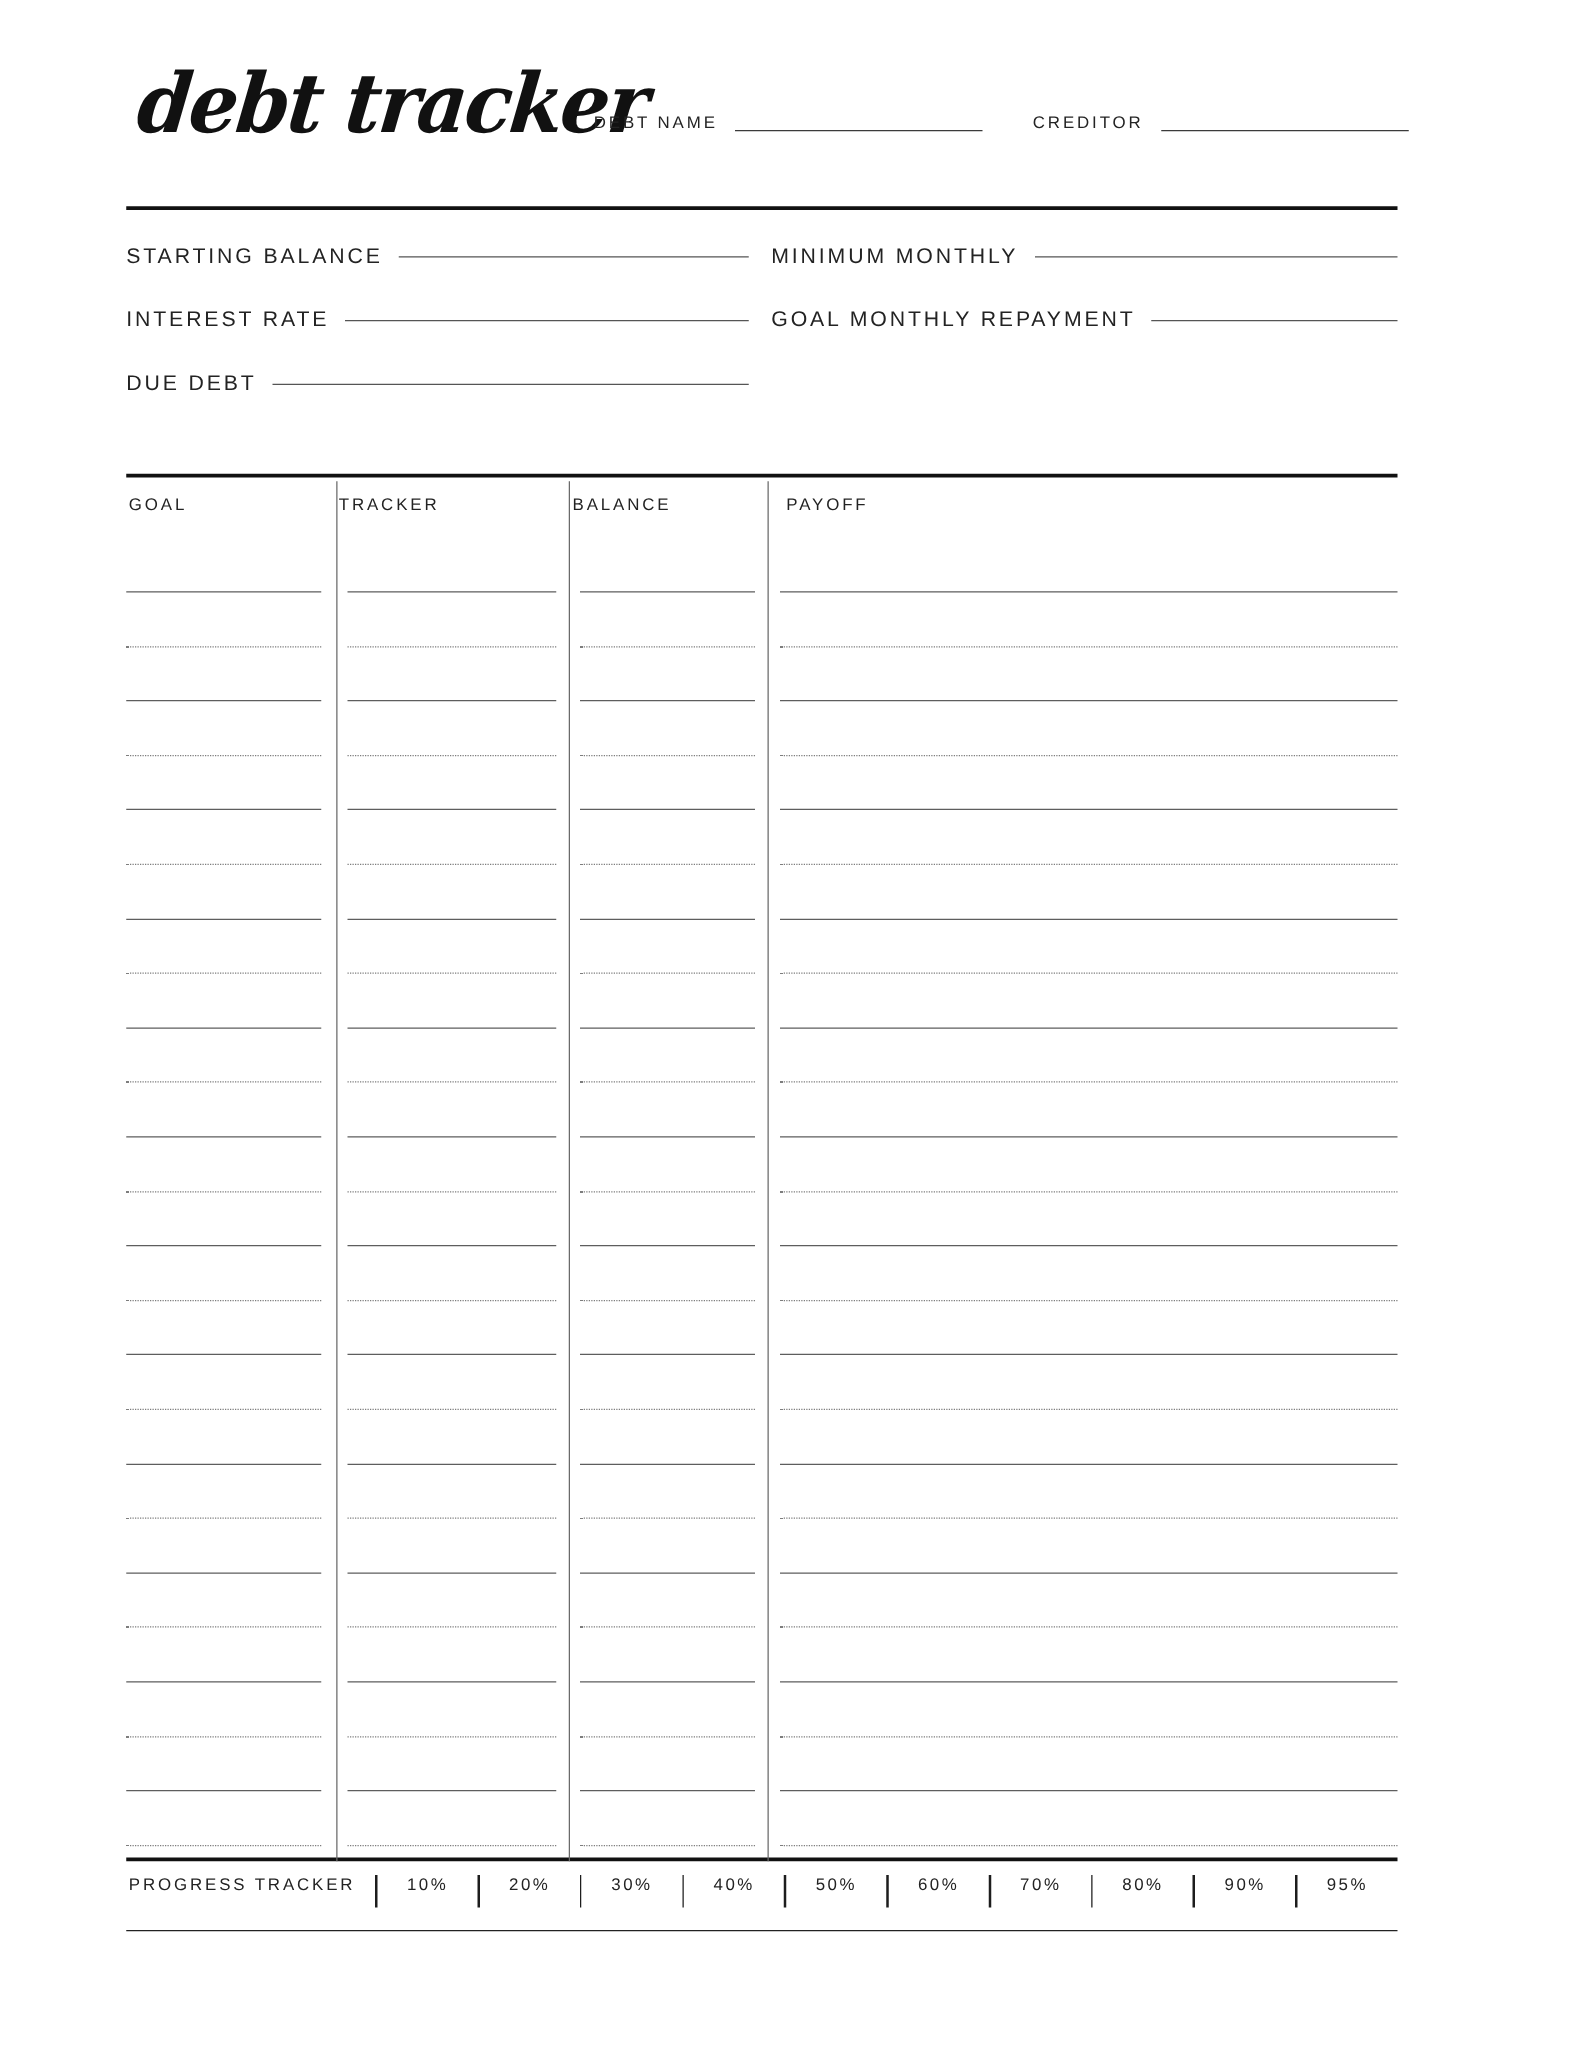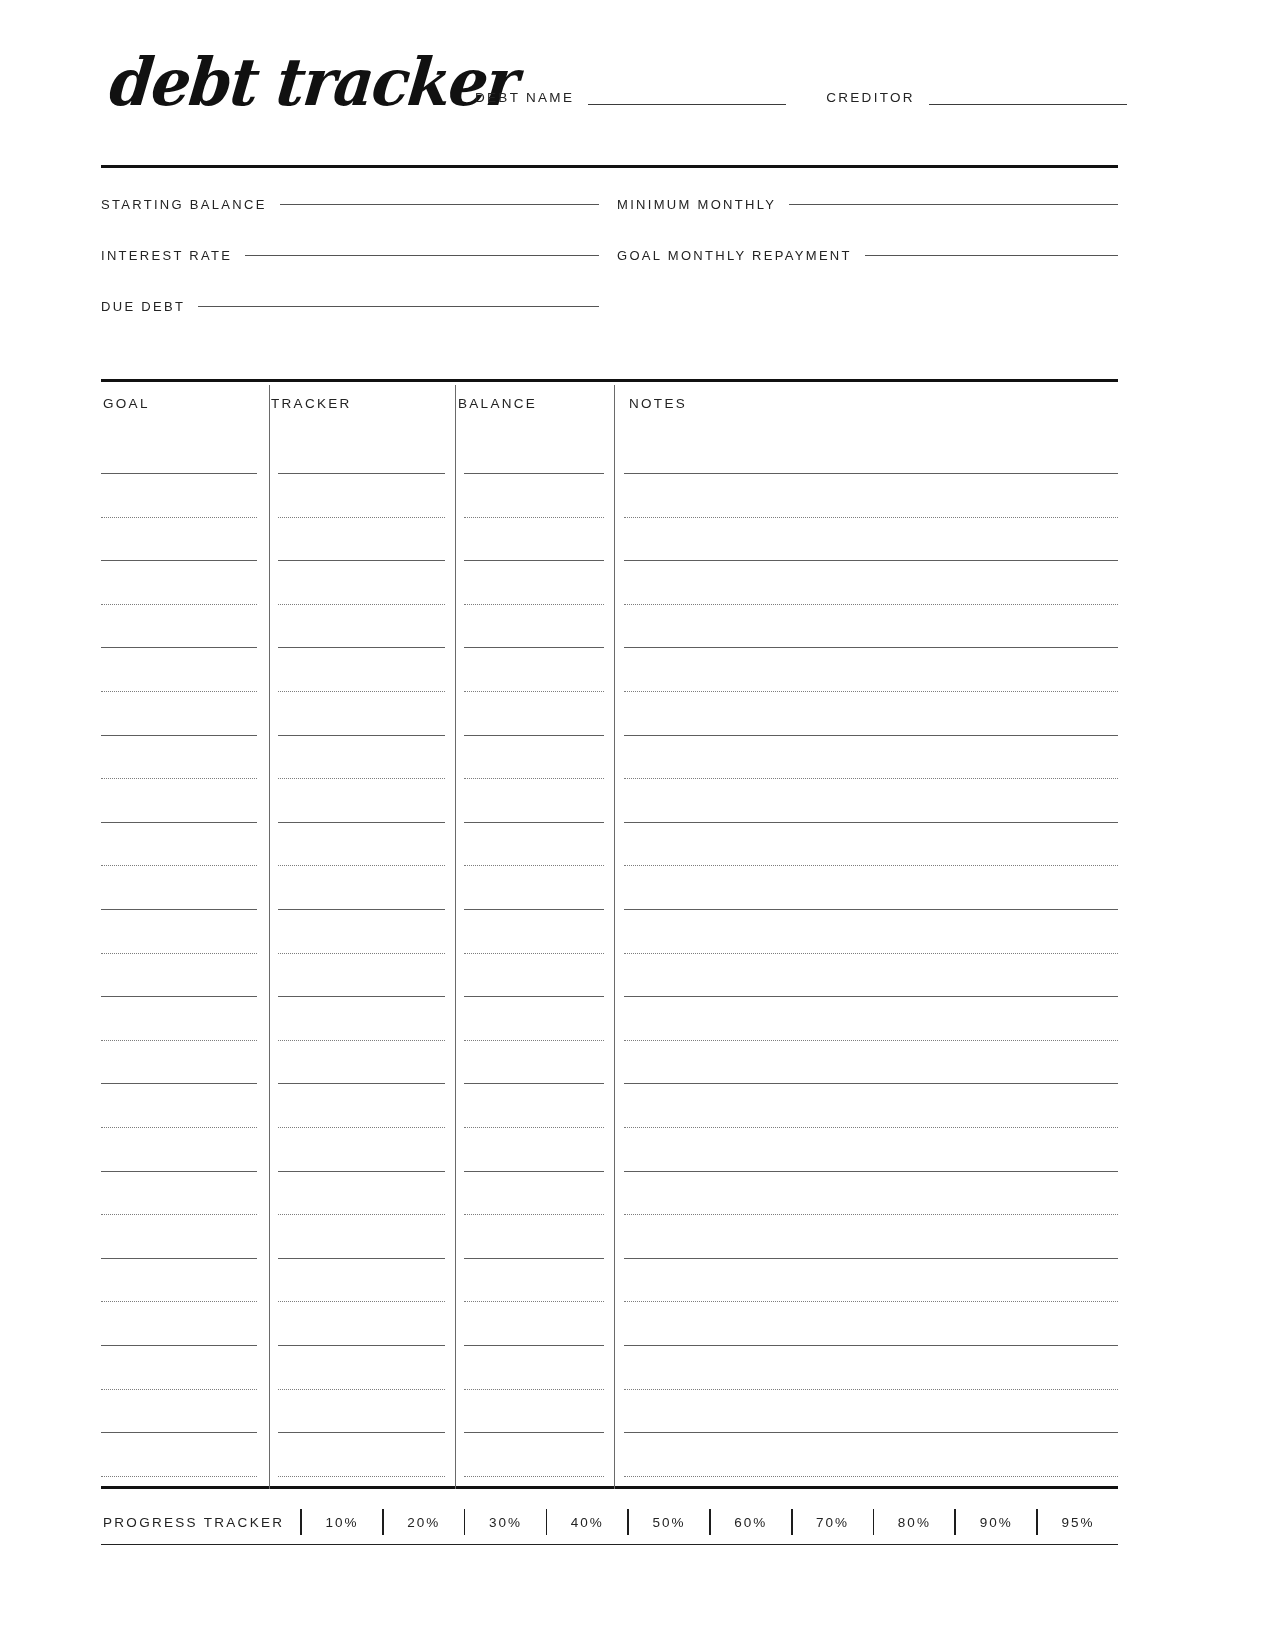--- a/index.html
+++ b/index.html
@@ -100,21 +100,21 @@
     height: 51px;
     align-items: flex-start;
   }
   .info-cell {
     display: flex;
     align-items: baseline;
   }
   .info-cell.left  { width: 516px; }
   .info-cell.right { width: 501px; }
   .info-label {
-    font-size: 13px;
+    font-size: 17px;
     letter-spacing: 2.3px;
     color: #232323;
     white-space: nowrap;
     line-height: 18px;
   }
   .info-rule {
     flex: 1 1 auto;
     border-bottom: 1.4px solid #555;
     margin-left: 13px;
     position: relative;
@@ -186,21 +186,21 @@
   
   .progress {
     position: absolute;
     left: 101px;
     top: 1500px;
     width: 1017px;
     height: 45px;
     border-bottom: 1.5px solid #222;
     box-sizing: border-box;
     display: flex;
-    align-items: center;
+    align-items: flex-start;
   }
   .prog-label {
     font-size: 13.5px;
     letter-spacing: 2.3px;
     color: #232323;
     white-space: nowrap;
     padding-left: 2px;
     padding-right: 16px;
   }
   .prog-sep {
@@ -271,21 +271,21 @@
 
   <div class="table">
     <div class="table-inner">
       <div class="vdiv v1"></div>
       <div class="vdiv v2"></div>
       <div class="vdiv v3"></div>
 
       <div class="col-head c1">GOAL</div>
       <div class="col-head c2">TRACKER</div>
       <div class="col-head c3">BALANCE</div>
-      <div class="col-head c4">NOTES</div>
+      <div class="col-head c4">PAYOFF</div>
 
       <div class="lines" id="row-lines">
           <div class="line solid seg-a" style="top: 91px;"></div>
           <div class="line solid seg-b" style="top: 91px;"></div>
           <div class="line solid seg-c" style="top: 91px;"></div>
           <div class="line solid seg-d" style="top: 91px;"></div>
           <div class="line dotted seg-a" style="top: 134.6px;"></div>
           <div class="line dotted seg-b" style="top: 134.6px;"></div>
           <div class="line dotted seg-c" style="top: 134.6px;"></div>
           <div class="line dotted seg-d" style="top: 134.6px;"></div>

